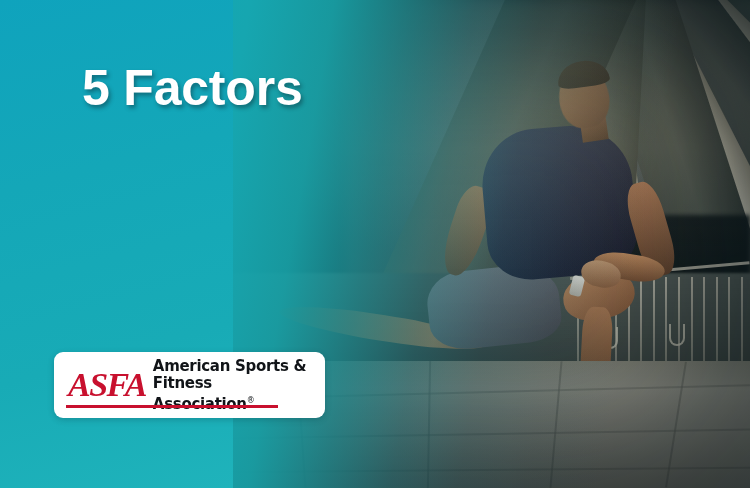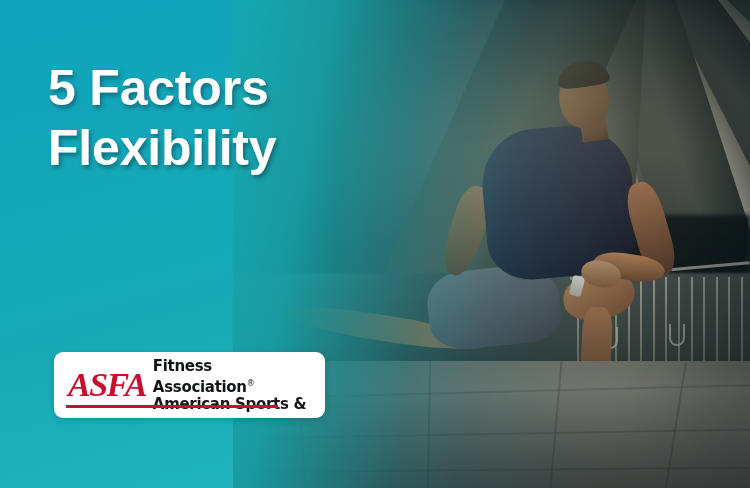--- a/index.html
+++ b/index.html
@@ -219,21 +219,21 @@
   }
 
   
   .headline{
     position:absolute; left:48px; top:58px; width:420px;
     color:#ffffff;
     font-size:50px; line-height:60px; font-weight:700;
     letter-spacing:-0.2px;
     text-shadow:2px 3px 4px rgba(10,40,48,.45);
   }
-  .headline .hl-line{ display:block; white-space:nowrap; }
+  .headline .hl-line{ display:block; white-space:nowrap;margin-left:34px; }
 
   
   .logo-card{
     position:absolute; left:54px; top:352px;
     width:271px; height:66px;
     background:#ffffff; border-radius:9px;
     box-shadow:0 2px 6px rgba(0,40,48,.22);
     display:flex; align-items:center; justify-content:center;
   }
   .logo-inner{ display:flex; align-items:center; gap:7px; padding:0 14px; }
@@ -338,29 +338,28 @@
 
     <div class="photo-grade"></div>
     <div class="photo-vignette"></div>
   </div>
 
   <div class="teal-overlay"></div>
   <div class="teal-solid"></div>
 
   <div class="headline">
     <span class="hl-line">5 Factors</span>
-    <span class="hl-line">Flexibility</span>
   </div>
 
   <div class="logo-card">
     <div class="logo-inner">
       <div class="asfa-mark">
         <span class="asfa-word">ASFA</span>
         <span class="asfa-rule"></span>
       </div>
       <div class="asfa-text">
+        <span>American Sports &amp;</span>
         <span><span>Fitness Association</span><span class="reg">®</span></span>
-        <span>American Sports &amp;</span>
       </div>
     </div>
   </div>
 
 </div>
 
 </body></html>

